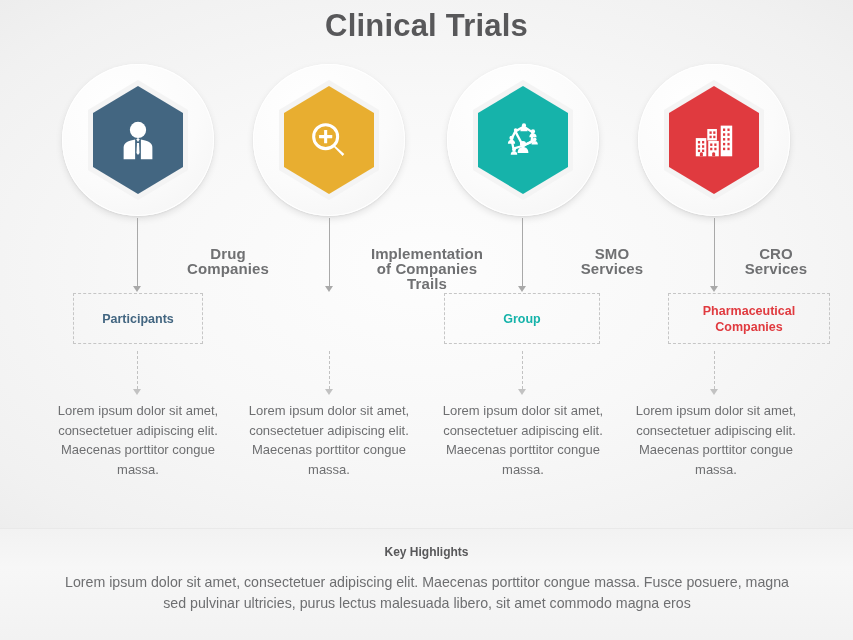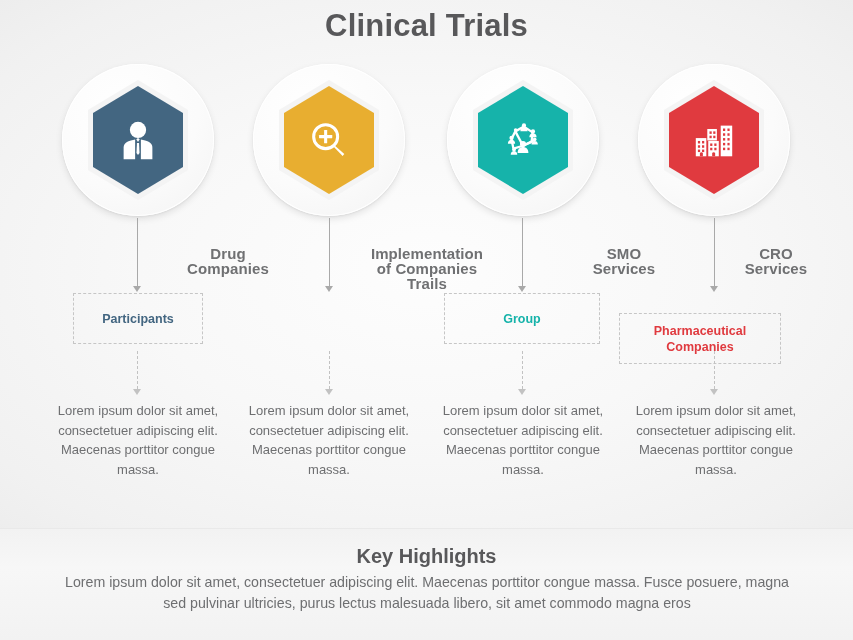--- a/index.html
+++ b/index.html
@@ -135,21 +135,21 @@
     justify-content: center;
     text-align: center;
     font-size: 12.5px;
     font-weight: bold;
     line-height: 16px;
     background: transparent;
   }
   .dbox.b0 { left: 73px;  width: 130px; text-align: center; }
   .dbox.b1 { left: 252px; width: 154px; }
   .dbox.b2 { left: 444px; width: 156px; }
-  .dbox.b3 { left: 619px; width: 162px; margin-top: 20px; }
+  .dbox.b3 { left: 668px; width: 162px; }
 
   
   .para {
     position: absolute;
     top: 401px;
     width: 190px;
     text-align: center;
     font-size: 13px;
     line-height: 19.5px;
     color: #6e6f71;
@@ -168,21 +168,21 @@
     height: 112px;
     background: linear-gradient(to bottom, #f2f2f2 0%, #f7f7f7 35%, #f2f2f2 100%);
     border-top: 1px solid rgba(0,0,0,0.035);
   }
   .footer-title {
     position: absolute;
     top: 16px;
     left: 0;
     width: 853px;
     text-align: center;
-    font-size: 20px;
+    font-size: 12px;
     font-weight: bold;
     color: #58585a;
   }
   .footer-body {
     position: absolute;
     top: 43px;
     left: 56px;
     width: 742px;
     text-align: center;
     font-size: 14.2px;
@@ -359,21 +359,21 @@
               <path d="M22.1 41 L22.1 37.6 A1.9 1.9 0 0 1 25.2 37.6 L25.2 41 Z"></path>
             </g>
           </svg>
         </span>
       </div>
     </div>
   </div>
   <div class="conn-solid" style="left:714px; top:218px; height:68px;"></div>
   <div class="arrow-solid" style="left:710px; top:286px;"></div>
 
-  <div class="side-label" style="left:576px; top:246px; width:96px;">
+  <div class="side-label" style="left:564px; top:246px; width:96px;">
     <div>SMO</div>
     <div>Services</div>
   </div>
 
   <div class="side-label" style="left:728px; top:246px; width:96px;">
     <div>CRO</div>
     <div>Services</div>
   </div>
 
   <div class="dbox b3" style="color:#E03A3F">

